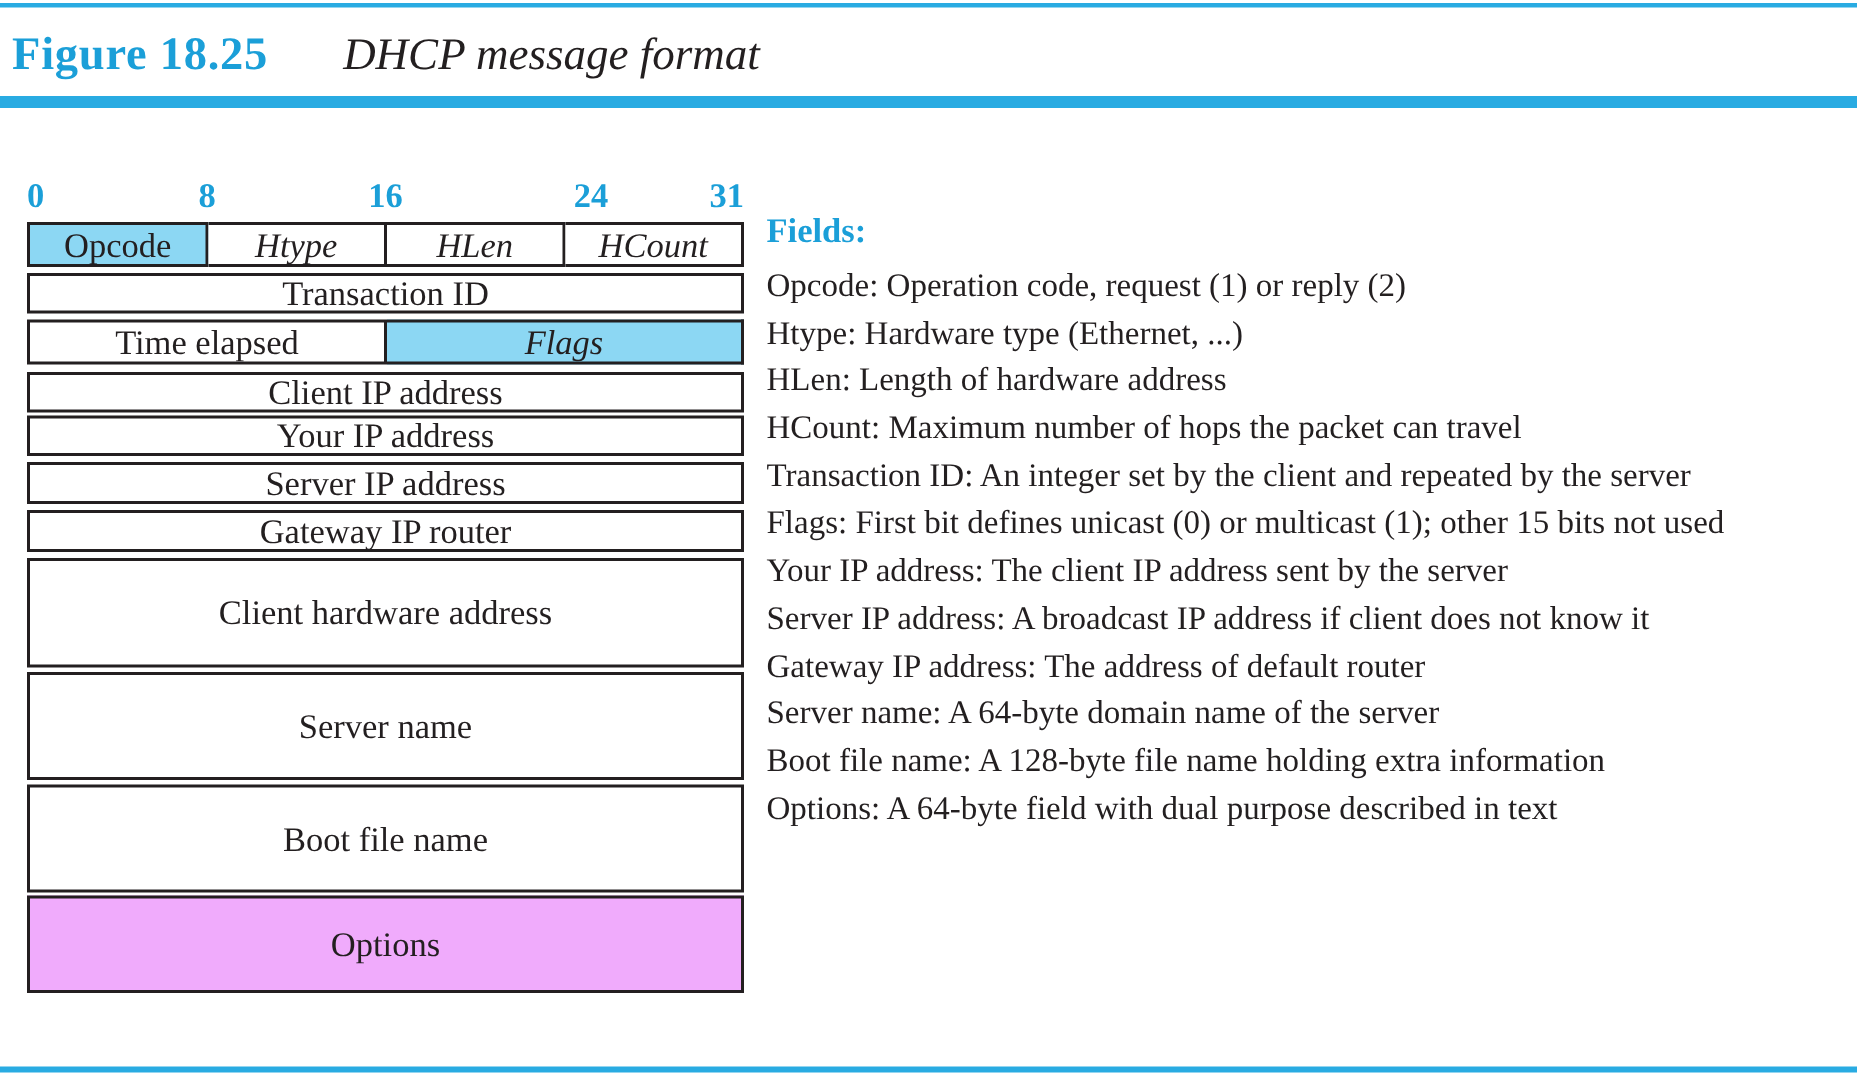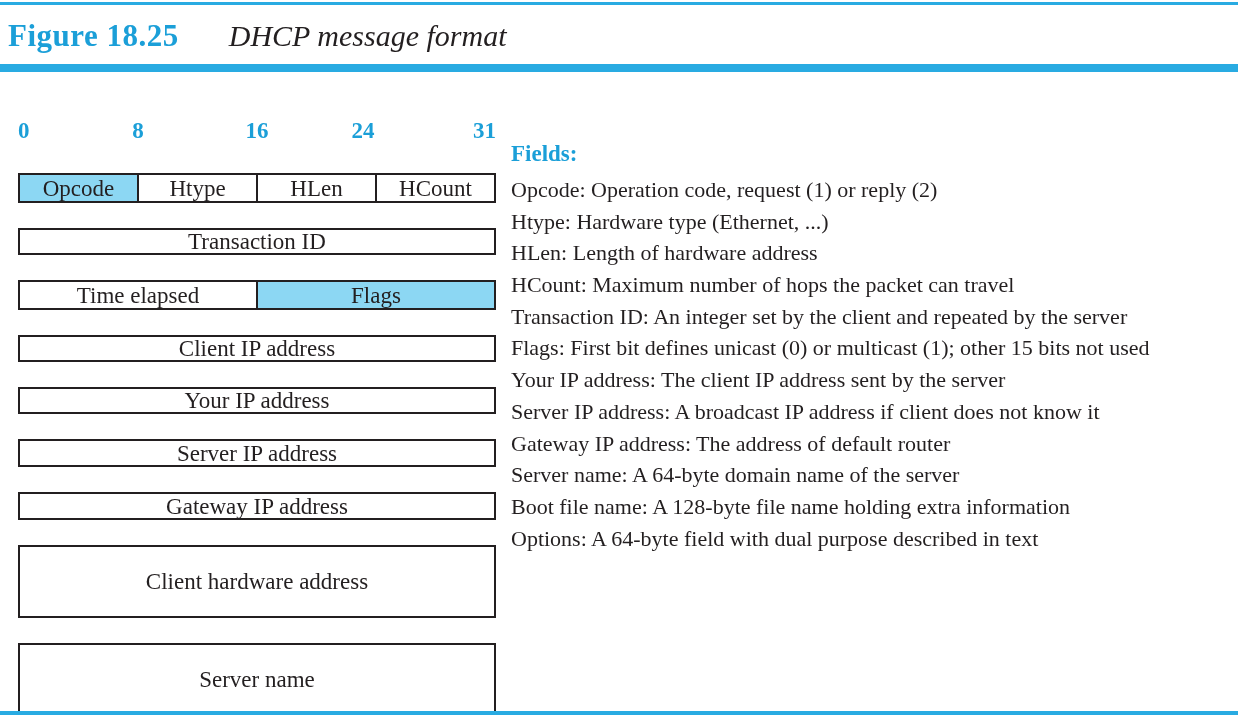--- a/index.html
+++ b/index.html
@@ -18,30 +18,30 @@
   #figure-title{color:#231F20;font-style:italic;font-size:30px;margin-left:50px;}
 
   
   #diagram{position:absolute;left:18px;top:118px;width:478px;}
   #bit-row{position:relative;height:30px;font-weight:bold;color:#1B9FD8;font-size:23px;}
   .bit-label{position:absolute;top:0;}
   .bit-label.mid{transform:translateX(-50%);}
   #bit-0{left:0;}
   #bit-8{left:120px;}
   #bit-16{left:239px;}
-  #bit-24{left:345px;text-align:center;}
+  #bit-24{left:376px;text-align:center;}
   #bit-31{right:0;}
 
-  .prow{display:flex;box-sizing:border-box;margin-top:25px;}
+  .prow{display:flex;box-sizing:border-box;}
   .cell{
     box-sizing:border-box;border:2px solid #231F20;background:#ffffff;
     display:flex;align-items:center;justify-content:center;
     font-size:23px;line-height:1;flex:1 1 0;
   }
-  .cell+.cell{border-left:none;}
+  .cell+.cell{border-left:none;font-style:italic;}
   .fill-med{background:#8CD7F3;}
   .fill-light{background:#f0abfc;}
 
   .h30{height:30px;} .h27{height:27px;} .h28{height:28px;}
   .h73{height:73px;} .h72{height:72px;} .h65{height:65px;}
   .m4{margin-bottom:4px;} .m5{margin-bottom:5px;} .m2{margin-bottom:2px;} .m3{margin-bottom:3px;border-radius:17px;}
 
   
   #fields-panel{position:absolute;left:511px;top:141px;width:727px;}
   #fields-heading{color:#1B9FD8;font-weight:bold;font-size:23px;height:33px;}
@@ -90,21 +90,21 @@
 
   <div class="prow h27 m4">
     <div class="cell">Your IP address</div>
   </div>
 
   <div class="prow h28 m4">
     <div class="cell">Server IP address</div>
   </div>
 
   <div class="prow h28 m4">
-    <div class="cell">Gateway IP address</div>
+    <div class="cell">Gateway IP router</div>
   </div>
 
   <div class="prow h73 m3">
     <div class="cell">Client hardware address</div>
   </div>
 
   <div class="prow h72 m3">
     <div class="cell">Server name</div>
   </div>
 

